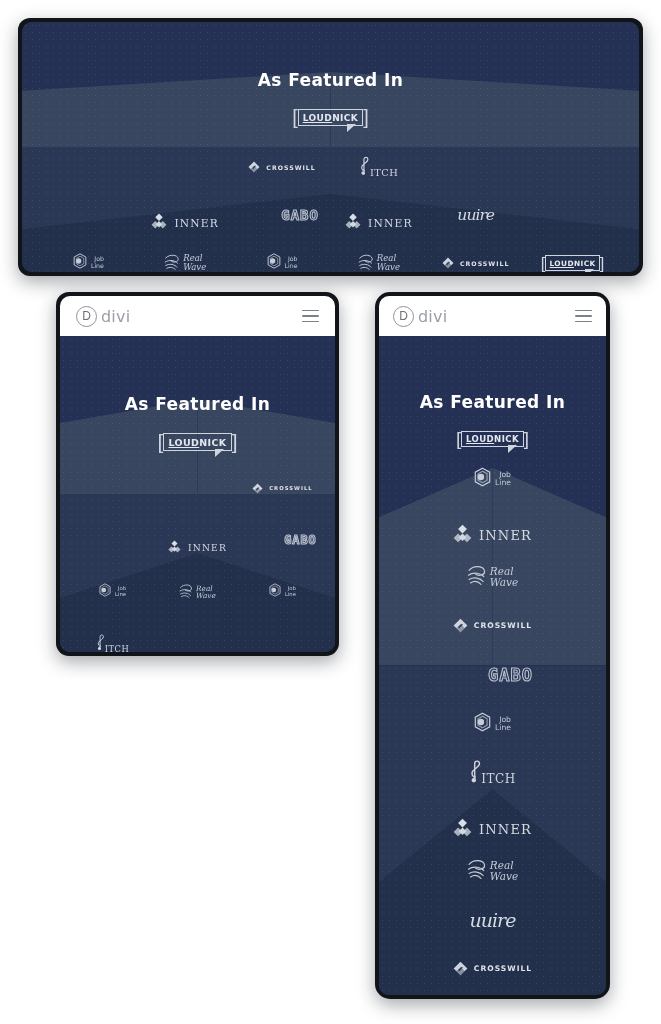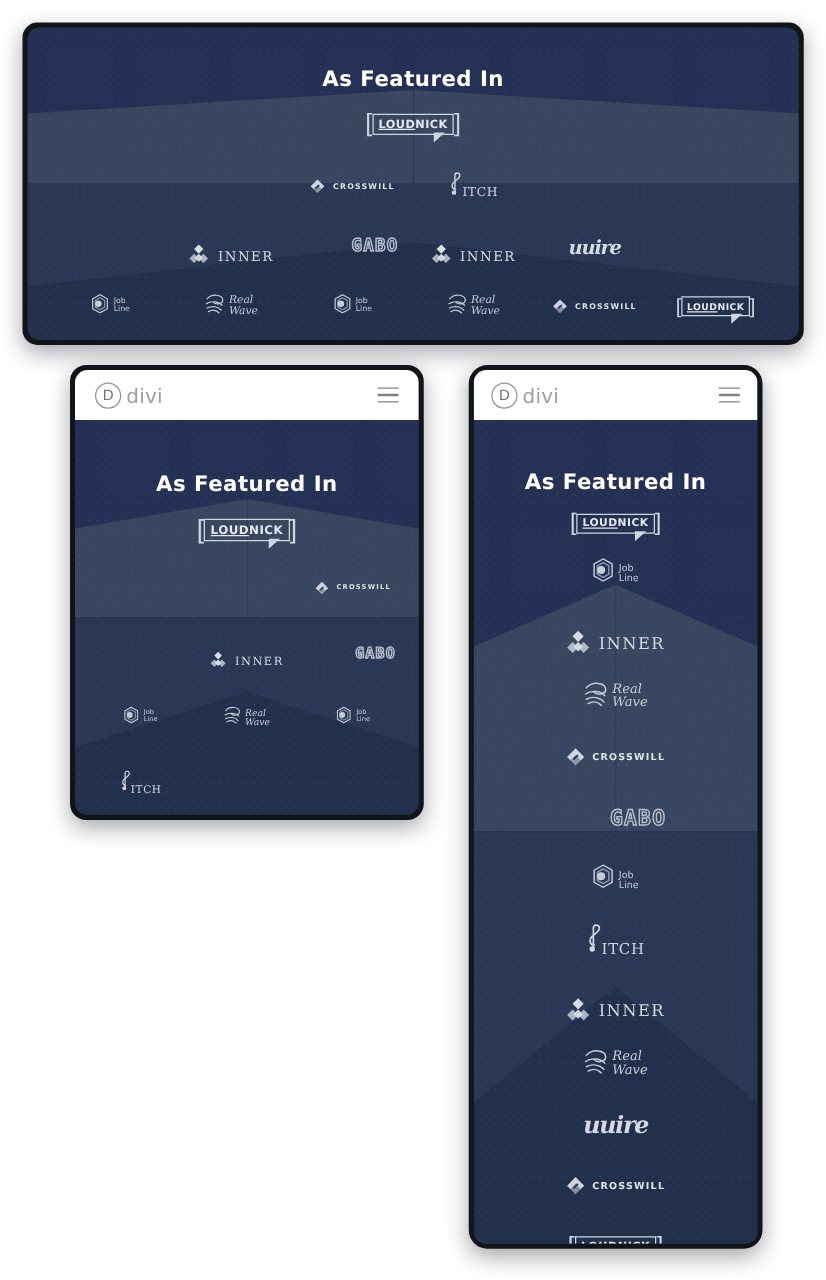--- a/index.html
+++ b/index.html
@@ -97,21 +97,21 @@
     position:absolute;inset:0;
     background-image:radial-gradient(rgba(160,180,215,.30) 0.7px, rgba(0,0,0,0) 0.8px);
     background-size:7px 7px;
     opacity:.55;
   }
   .hero-inner{position:relative;z-index:3;width:100%;height:100%;box-sizing:border-box;}
 
   .hero-title{
     text-align:center;color:#ffffff;font-weight:bold;
     font-family:"DejaVu Sans", sans-serif;
-    letter-spacing:.4px;margin:0;
+    letter-spacing:.4px;margin:16px;
   }
   #desktop .hero-title{font-size:17px;padding-top:32px;}
   #tablet  .hero-title{font-size:17px;padding-top:42px;}
   #mobile  .hero-title{font-size:17px;padding-top:40px;}
 
   
   .logo-grid{display:flex;flex-wrap:wrap;}
   .logo-cell{
     display:flex;align-items:center;justify-content:center;
     box-sizing:border-box;
@@ -148,29 +148,29 @@
   .gabo-text{
     font-family:"DejaVu Sans Mono", monospace;font-weight:bold;
     color:transparent;
     -webkit-text-stroke:1.1px #b9c0cd;
     letter-spacing:1px;
     margin-left:36px;
   }
 
   
   .wire-text{
-    font-family:"DejaVu Serif", serif;font-style:italic;font-weight:bold;
+    font-family:"DejaVu Serif", serif;font-style:italic;font-weight:normal;
     color:#d5dae3;letter-spacing:-1px;
   }
 
   
   .lg-jobline{gap:4px;}
   .jl-text{
     font-family:"DejaVu Sans", sans-serif;color:#c6ccd8;
-    line-height:1.05;text-align:left;
+    line-height:1.05;text-align:right;
   }
 
   
   .lg-realwave{gap:2px;font-style:italic;}
   .rw-text{font-family:"DejaVu Serif", serif;color:#c6ccd8;line-height:1.0;text-align:left;}
 
   
   .lg-loudnick{gap:0;}
   .ln-wrap{position:relative;display:inline-flex;align-items:center;}
   .ln-brk{color:#cfd4de;font-weight:300;}

